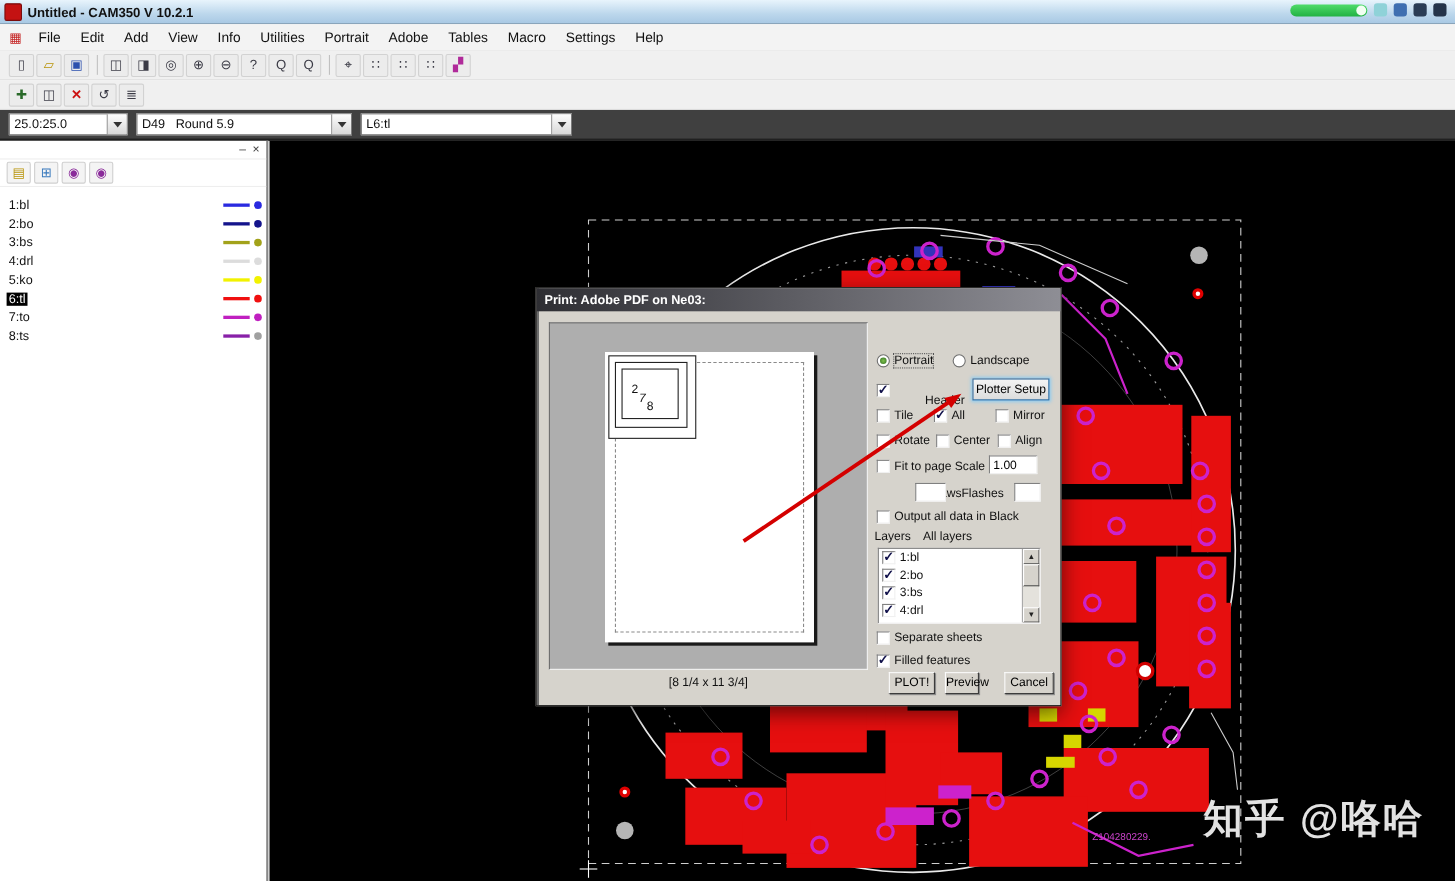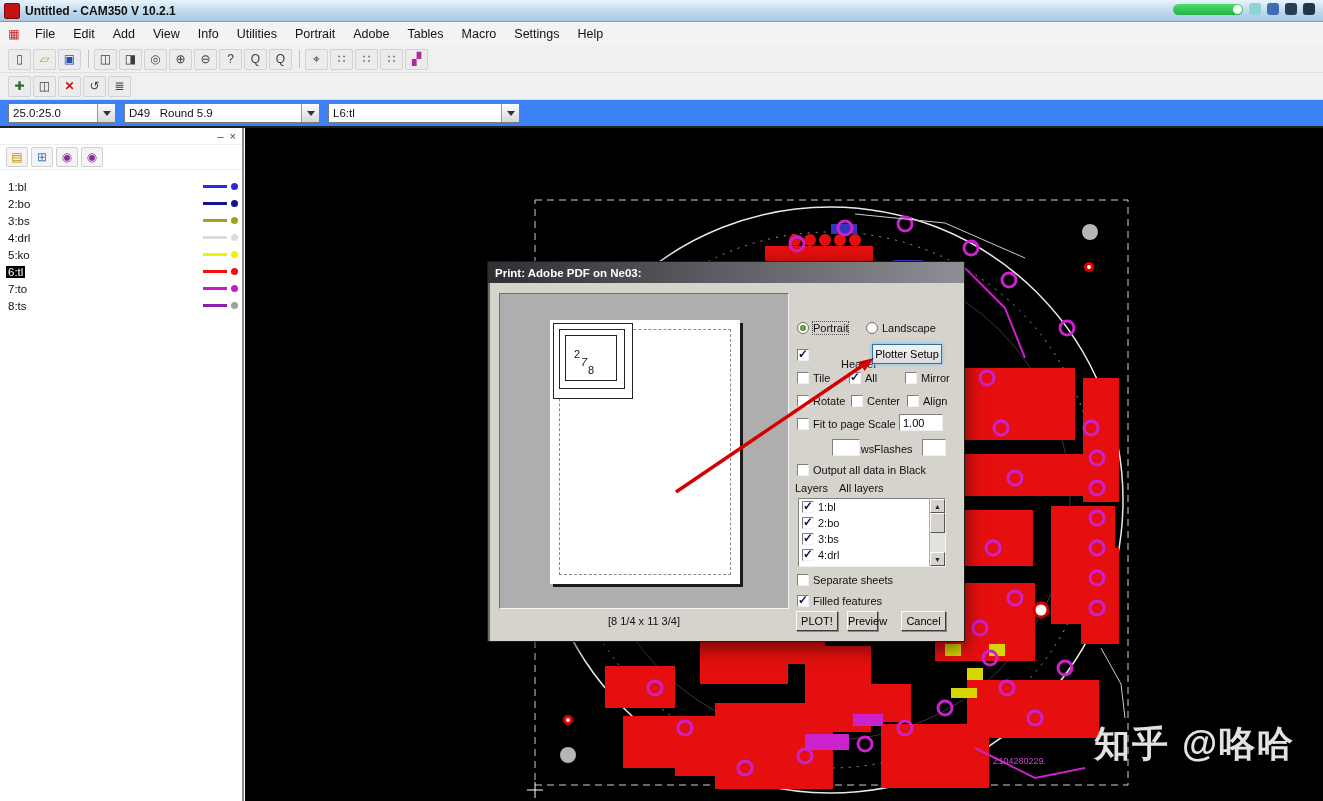--- a/index.html
+++ b/index.html
@@ -31,21 +31,21 @@
     padding-left:8px;box-sizing:border-box;}
   .tb1{top:46px;height:27px;border-bottom:1px solid #e0e0e0;}
   .tb2{top:73px;height:27px;border-bottom:1px solid #dcdcdc;}
   .tbi{width:21px;height:19px;line-height:19px;text-align:center;font-size:12px;color:#3b3b46;
     background:#ececec;border:1px solid #d2d2d2;border-radius:2px;margin-right:2px;display:inline-block;}
   .sep{width:1px;height:18px;background:#c0c0c0;margin:0 5px;display:inline-block;}
   .ic-open{color:#b8940a;} .ic-save{color:#2b4fae;} .ic-colors{color:#b02a9a;}
   .ic-del{color:#cc1212;font-weight:bold;} .ic-pan{color:#2a6a2a;}
 
   
-  .combobar{position:absolute;left:0;top:100px;width:100%;height:28px;background:#3b82f6;
+  .combobar{position:absolute;left:0;top:100px;width:100%;height:28px;background:#404040;
     border-bottom:2px solid #202020;box-sizing:border-box;display:flex;align-items:center;padding-left:47px;}
   .combo{height:20px;background:#fff;border:1px solid #7a7a7a;display:flex;align-items:center;
     position:relative;font-size:11.5px;color:#111;box-sizing:border-box;}
   .combo .val{padding:0 4px;white-space:pre;overflow:hidden;flex:1;}
   .combo .arrowbtn{width:17px;height:100%;background:linear-gradient(#fdfdfd,#d8d8d8);
     border-left:1px solid #9a9a9a;display:flex;align-items:center;justify-content:center;}
   .combo .arrowbtn::after{content:"";border:4px solid transparent;border-top:5px solid #333;margin-top:4px;}
   .cb-grid{left:8px;width:108px;position:absolute;}
   .cb-dcode{left:124px;width:196px;position:absolute;}
   .cb-layer{left:328px;width:192px;position:absolute;}
@@ -95,21 +95,21 @@
   .cb.checked::after{content:"✓";position:absolute;left:0px;top:-3px;font-size:12px;font-weight:bold;color:#10104a;}
   .radio{position:absolute;width:12px;height:12px;border-radius:50%;background:#fff;border:1px solid #707070;
     box-sizing:border-box;}
   .radio.checked::after{content:"";position:absolute;left:2px;top:2px;width:6px;height:6px;border-radius:50%;
     background:radial-gradient(#7fc24f,#2e6b1e);}
   .focusdot{outline:1px dotted #555;}
   .tin{position:absolute;height:17px;border:1px solid;border-color:#808080 #f0f0f0 #f0f0f0 #808080;
     background:#fff;font-size:11px;font-family:"Liberation Sans",sans-serif;box-sizing:border-box;padding:0 3px;}
   .btn{position:absolute;height:20px;background:#d6d3cc;border:1px solid;font-size:11px;
     border-color:#fbfbfb #3c3c3c #3c3c3c #fbfbfb;font-family:"Liberation Sans",sans-serif;
-    box-shadow:1px 1px 0 #8a8a8a;cursor:default;padding:0;}
+    box-shadow:1px 1px 0 #8a8a8a;cursor:default;padding:0;margin-left:12px;}
   .btn.plotter{border:1px solid #2f6fa8;box-shadow:0 0 3px 1px #8ecbf0;background:linear-gradient(#f4f4f4,#dcdcdc);}
   .listbox{position:absolute;left:310px;top:236px;width:148px;height:69px;background:#fff;
     border:1px solid;border-color:#808080 #f0f0f0 #f0f0f0 #808080;box-sizing:border-box;overflow:hidden;}
   .lbrow{height:16px;display:flex;align-items:center;padding-left:3px;position:relative;}
   .lbrow .cb{position:relative;display:inline-block;margin-right:4px;flex:none;}
   .vscroll{position:absolute;right:0;top:0;width:15px;height:100%;background:#e4e2dc;border-left:1px solid #aaa;}
   .varrow{height:14px;background:#d6d3cc;border:1px solid;border-color:#fff #555 #555 #fff;
     font-size:7px;text-align:center;line-height:13px;color:#222;box-sizing:border-box;}
   .vthumb{height:20px;background:#d6d3cc;border:1px solid;border-color:#fff #555 #555 #fff;box-sizing:border-box;}
   .vdown{position:absolute;bottom:0;left:0;right:0;}

